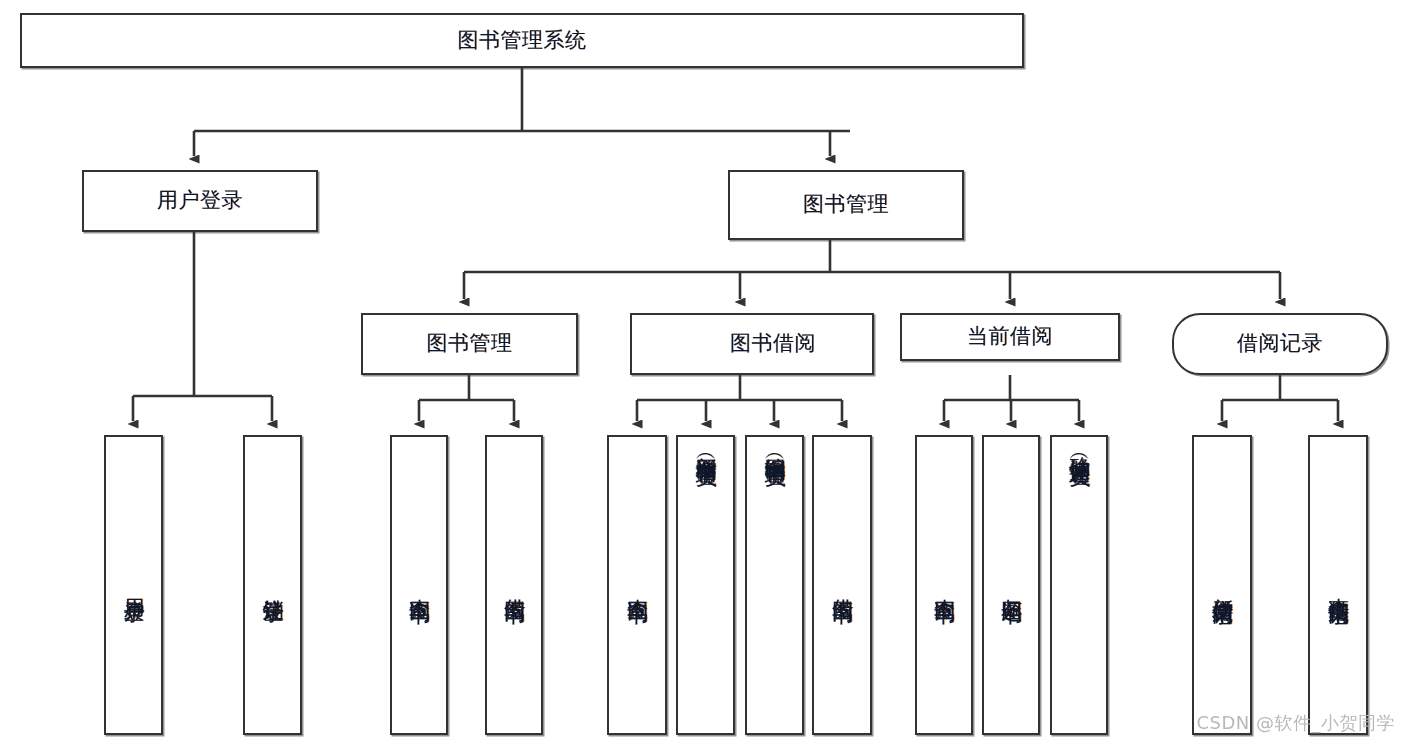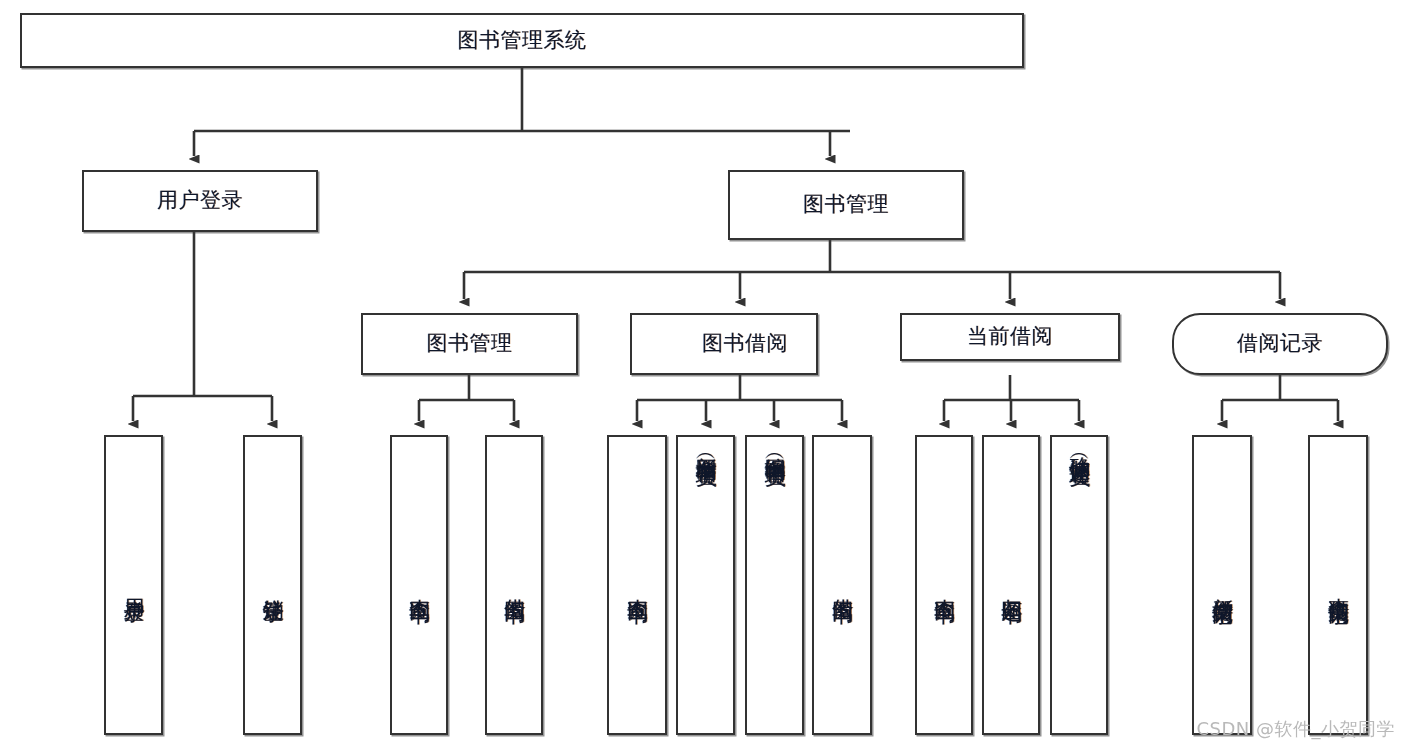--- a/index.html
+++ b/index.html
@@ -63,21 +63,21 @@
   }
   .node.leaf.top-v {
     align-items: flex-start;
   }
   .node.leaf.top-v .node-label {
     margin-top: 3px;
   }
   #watermark {
     position: absolute;
     right: 10px;
-    bottom: 6px;
+    bottom: 12px;
     font-size: 18px;
     color: #b9b9b9;
     letter-spacing: 0.5px;
     white-space: nowrap;
     font-family: "DejaVu Sans", "Liberation Sans", sans-serif;
   }
 </style>
 </head>
 <body>
 
@@ -142,21 +142,21 @@
   </div>
 
   <div class="node" style="left:712px; top:170px; width:236px; height:70px;margin-left:16px;">
     <span class="node-label">图书管理</span>
   </div>
 
   <div class="node" style="left:361px; top:313px; width:217px; height:62px;">
     <span class="node-label">图书管理</span>
   </div>
 
-  <div class="node" style="left:630px; top:313px; width:188px; height:62px;padding-left:42px;">
+  <div class="node" style="left:630px; top:313px; width:244px; height:62px;padding-left:42px;">
     <span class="node-label">图书借阅</span>
   </div>
 
   <div class="node" style="left:900px; top:313px; width:220px; height:48px;">
     <span class="node-label">当前借阅</span>
   </div>
 
   <div class="node" style="left:1172px; top:313px; width:216px; height:62px;border-radius:28px;">
     <span class="node-label">借阅记录</span>
   </div>

